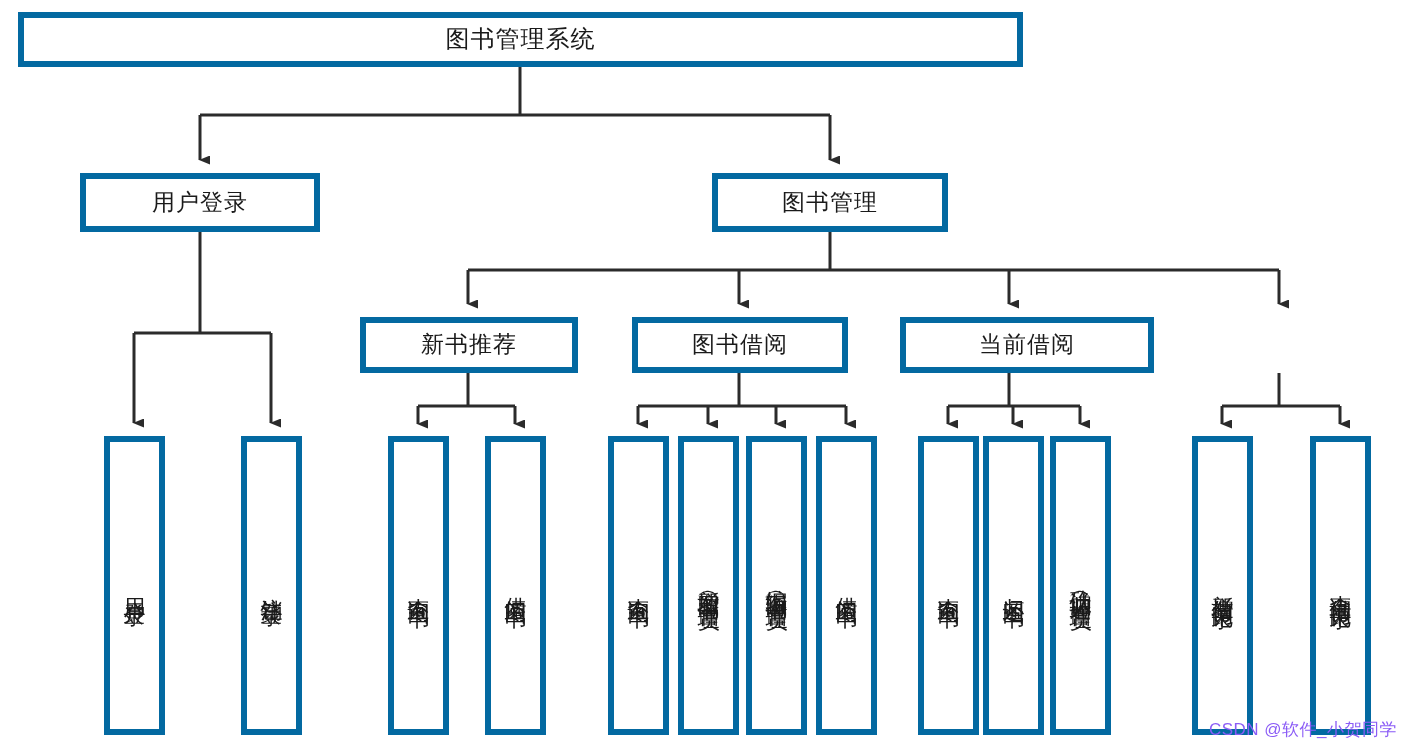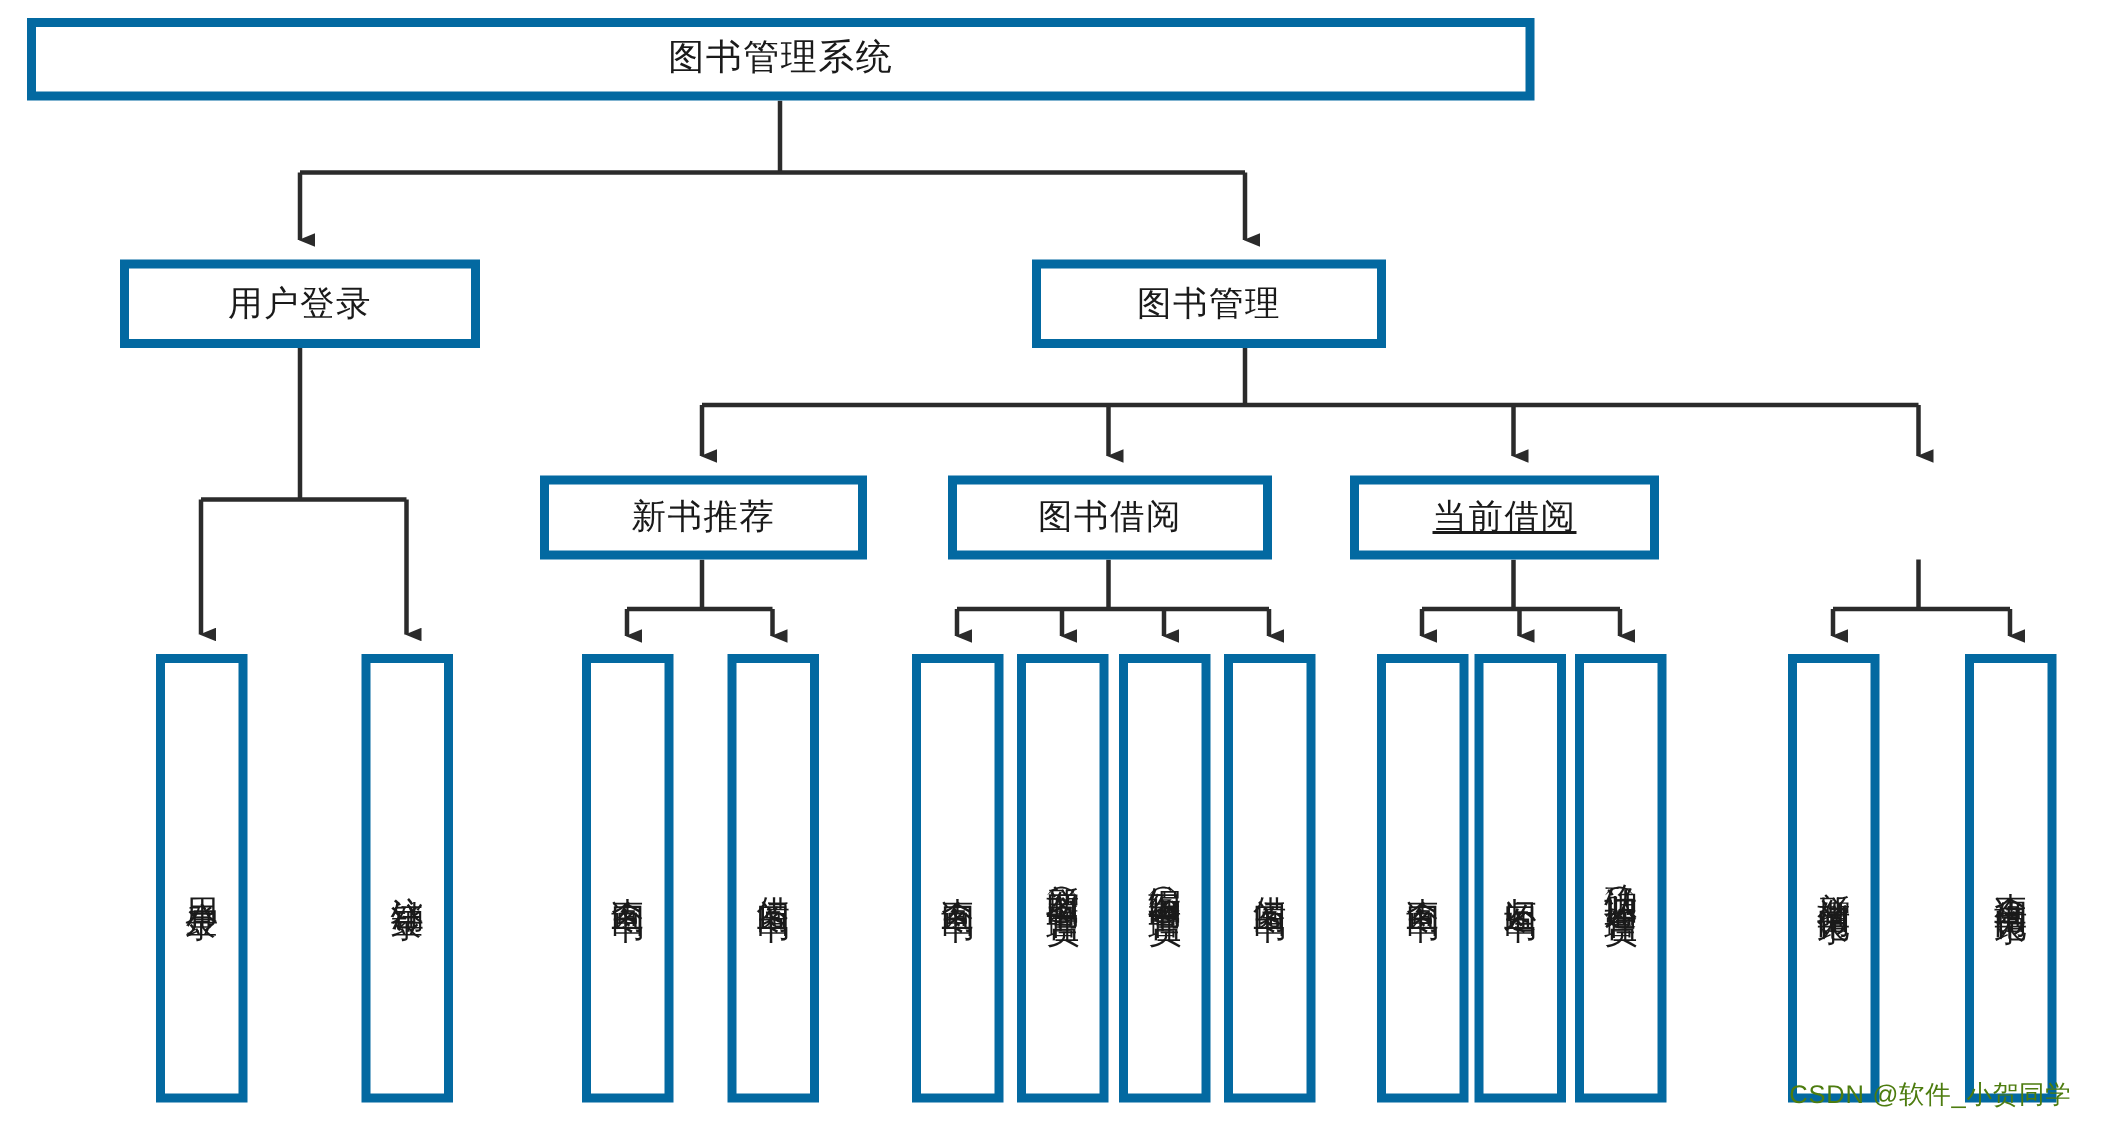--- a/index.html
+++ b/index.html
@@ -53,24 +53,24 @@
     justify-content: center;
   }
   .node.v .vtext {
     writing-mode: vertical-rl;
     text-orientation: upright;
     white-space: nowrap;
     display: block;
   }
   #watermark {
     position: absolute;
-    right: 24px;
+    right: 8px;
     bottom: 6px;
     font-size: 17px;
-    color: #4d7c0f;
+    color: #8b5cf6;
     letter-spacing: 0.5px;
     z-index: 3;
     white-space: nowrap;
   }
 </style>
 </head>
 <body>
 
 <div id="diagram-root">
 
@@ -120,25 +120,25 @@
       <path d="M 1279,373 L 1279,406"></path>
       <path d="M 1222,406 L 1340,406"></path>
       <path d="M 1222,406 L 1222,424" marker-end="url(#arrowhead)"></path>
       <path d="M 1340,406 L 1340,424" marker-end="url(#arrowhead)"></path>
     </g>
   </svg>
 
   <div class="node h root" style="left:18px; top:12px; width:1005px; height:55px;">图书管理系统</div>
 
   <div class="node h" style="left:80px; top:173px; width:240px; height:59px;">用户登录</div>
-  <div class="node h" style="left:688px; top:173px; width:236px; height:59px;">图书管理</div>
+  <div class="node h" style="left:712px; top:173px; width:236px; height:59px;">图书管理</div>
 
   <div class="node h" style="left:360px; top:317px; width:218px; height:56px;">新书推荐</div>
   <div class="node h" style="left:632px; top:317px; width:216px; height:56px;">图书借阅</div>
-  <div class="node h" style="left:900px; top:317px; width:206px; height:56px;text-decoration:underline;">当前借阅</div>
+  <div class="node h" style="left:900px; top:317px; width:254px; height:56px;">当前借阅</div>
 
   <div class="node v" style="left:104px; top:436px; width:61px; height:299px;">
     <span class="vtext">用户登录</span>
   </div>
   <div class="node v" style="left:241px; top:436px; width:61px; height:299px;">
     <span class="vtext">注销登录</span>
   </div>
 
   <div class="node v" style="left:388px; top:436px; width:61px; height:299px;">
     <span class="vtext">查询图书</span>

